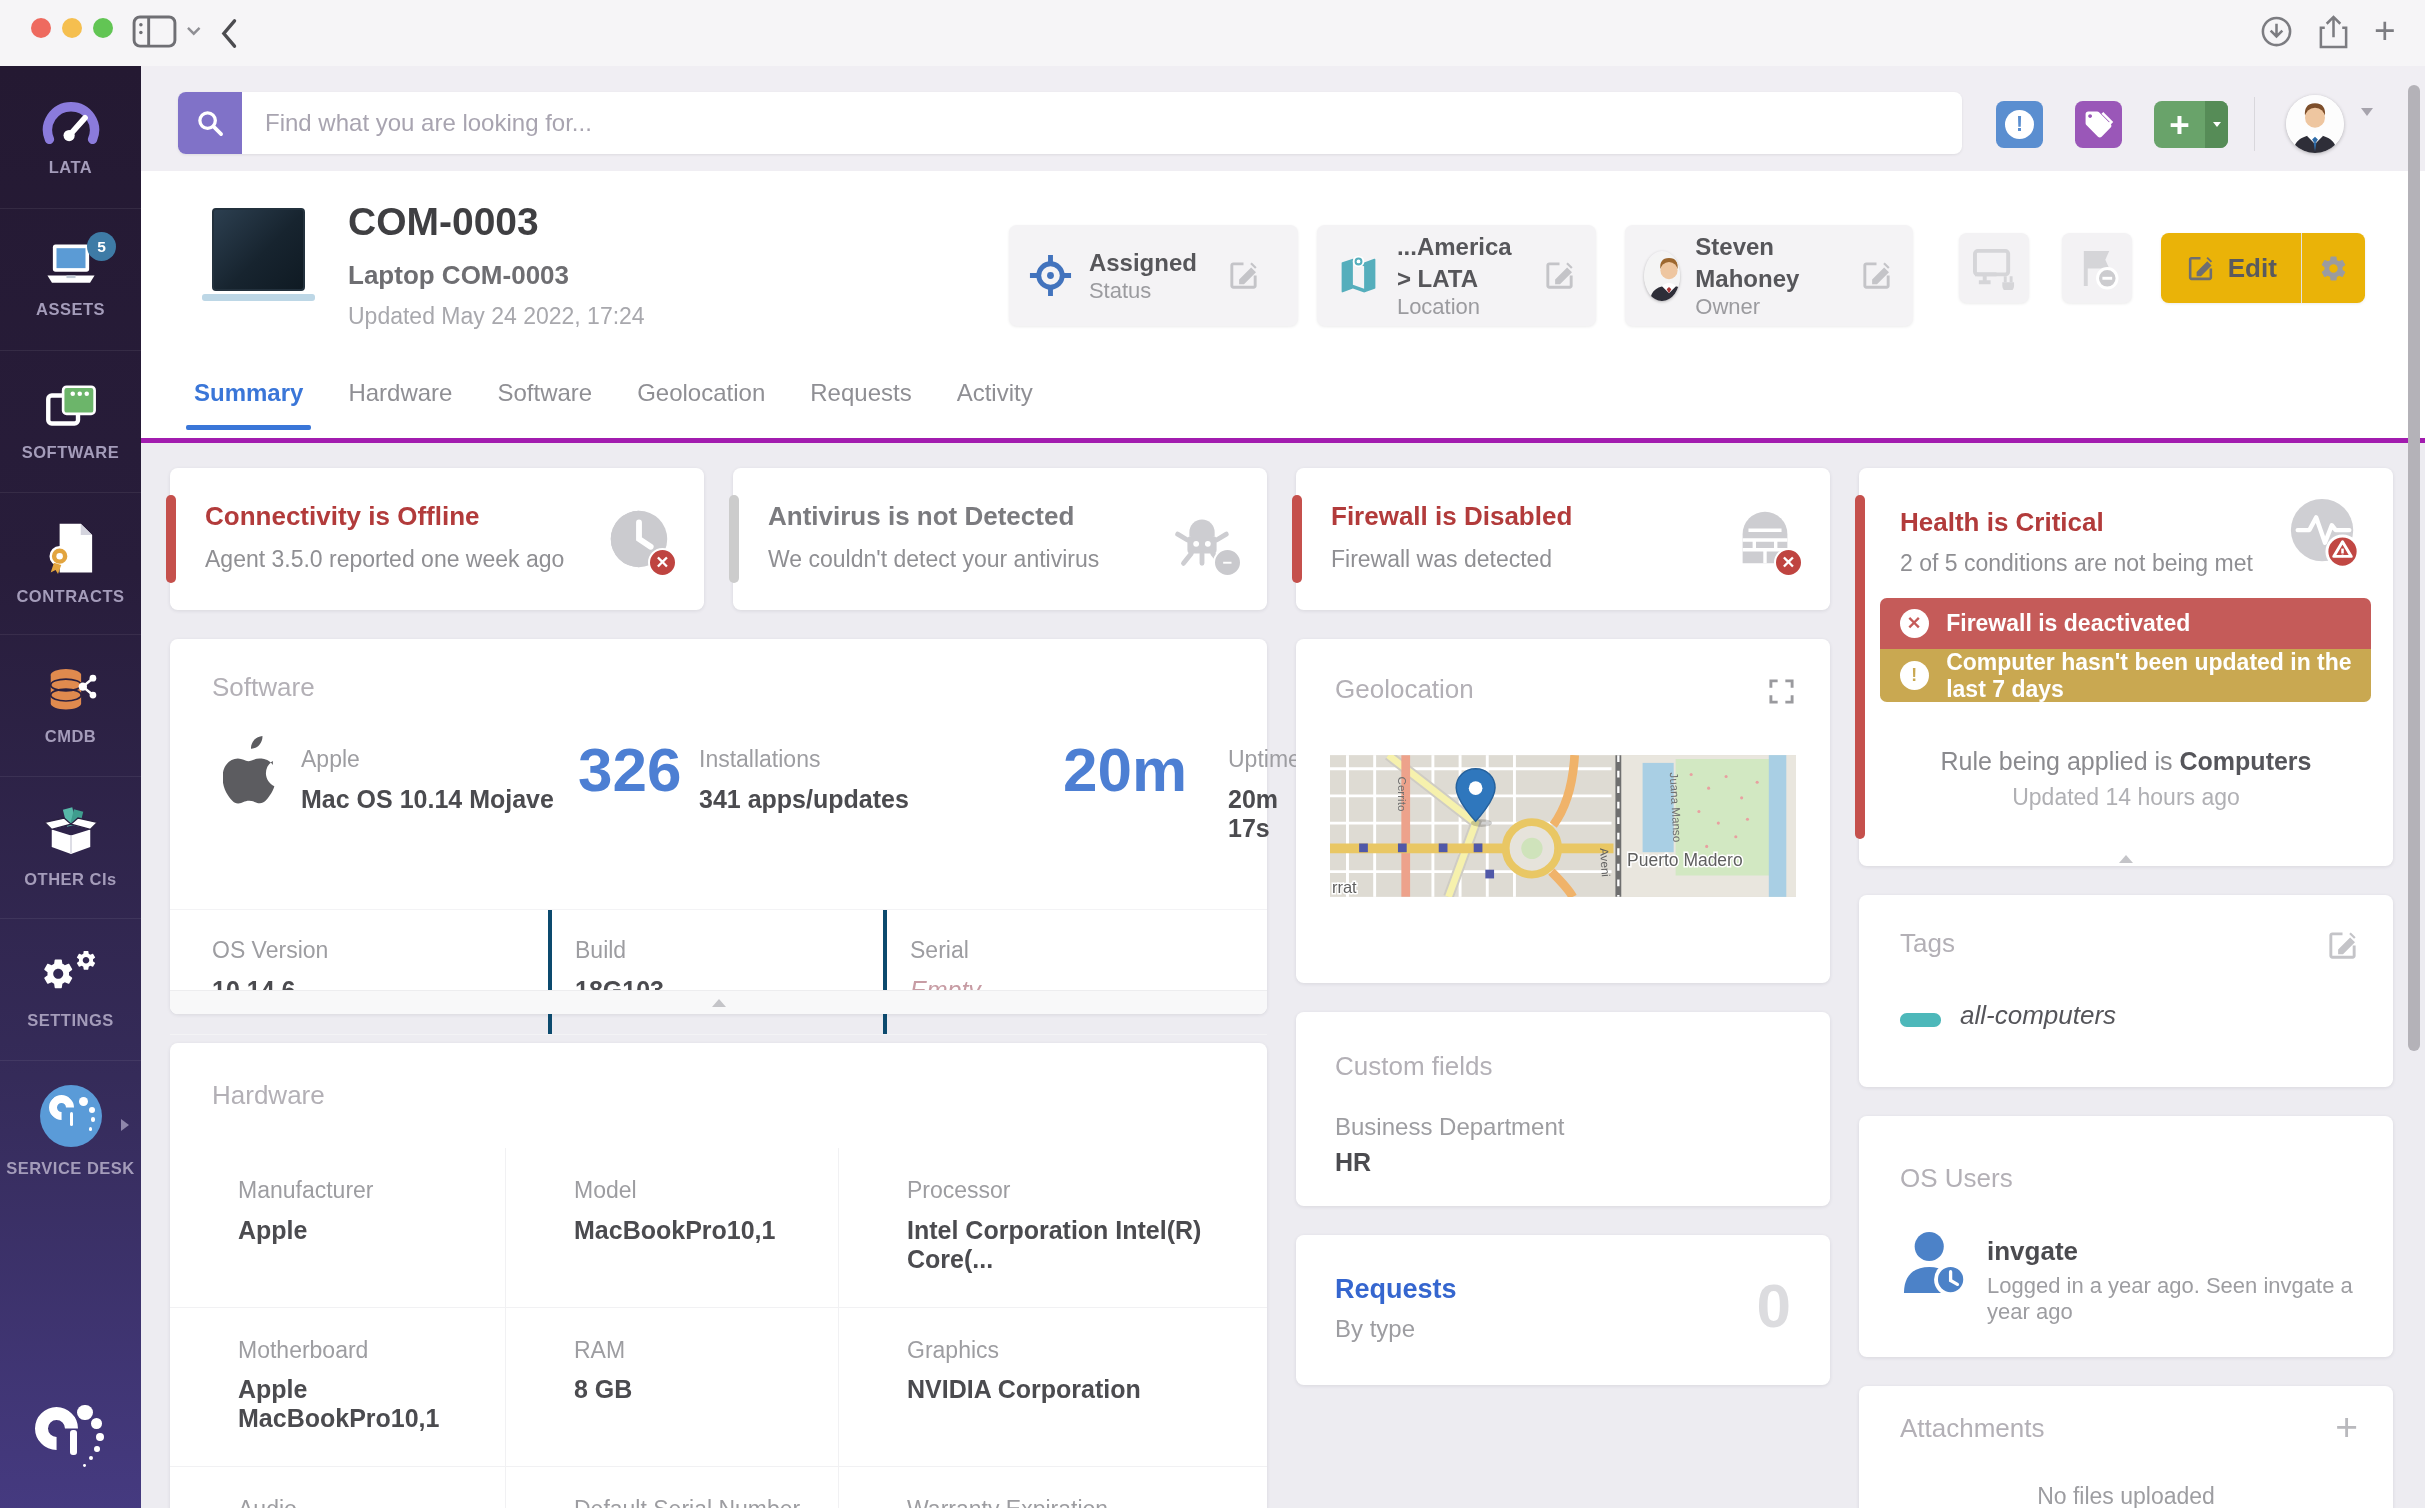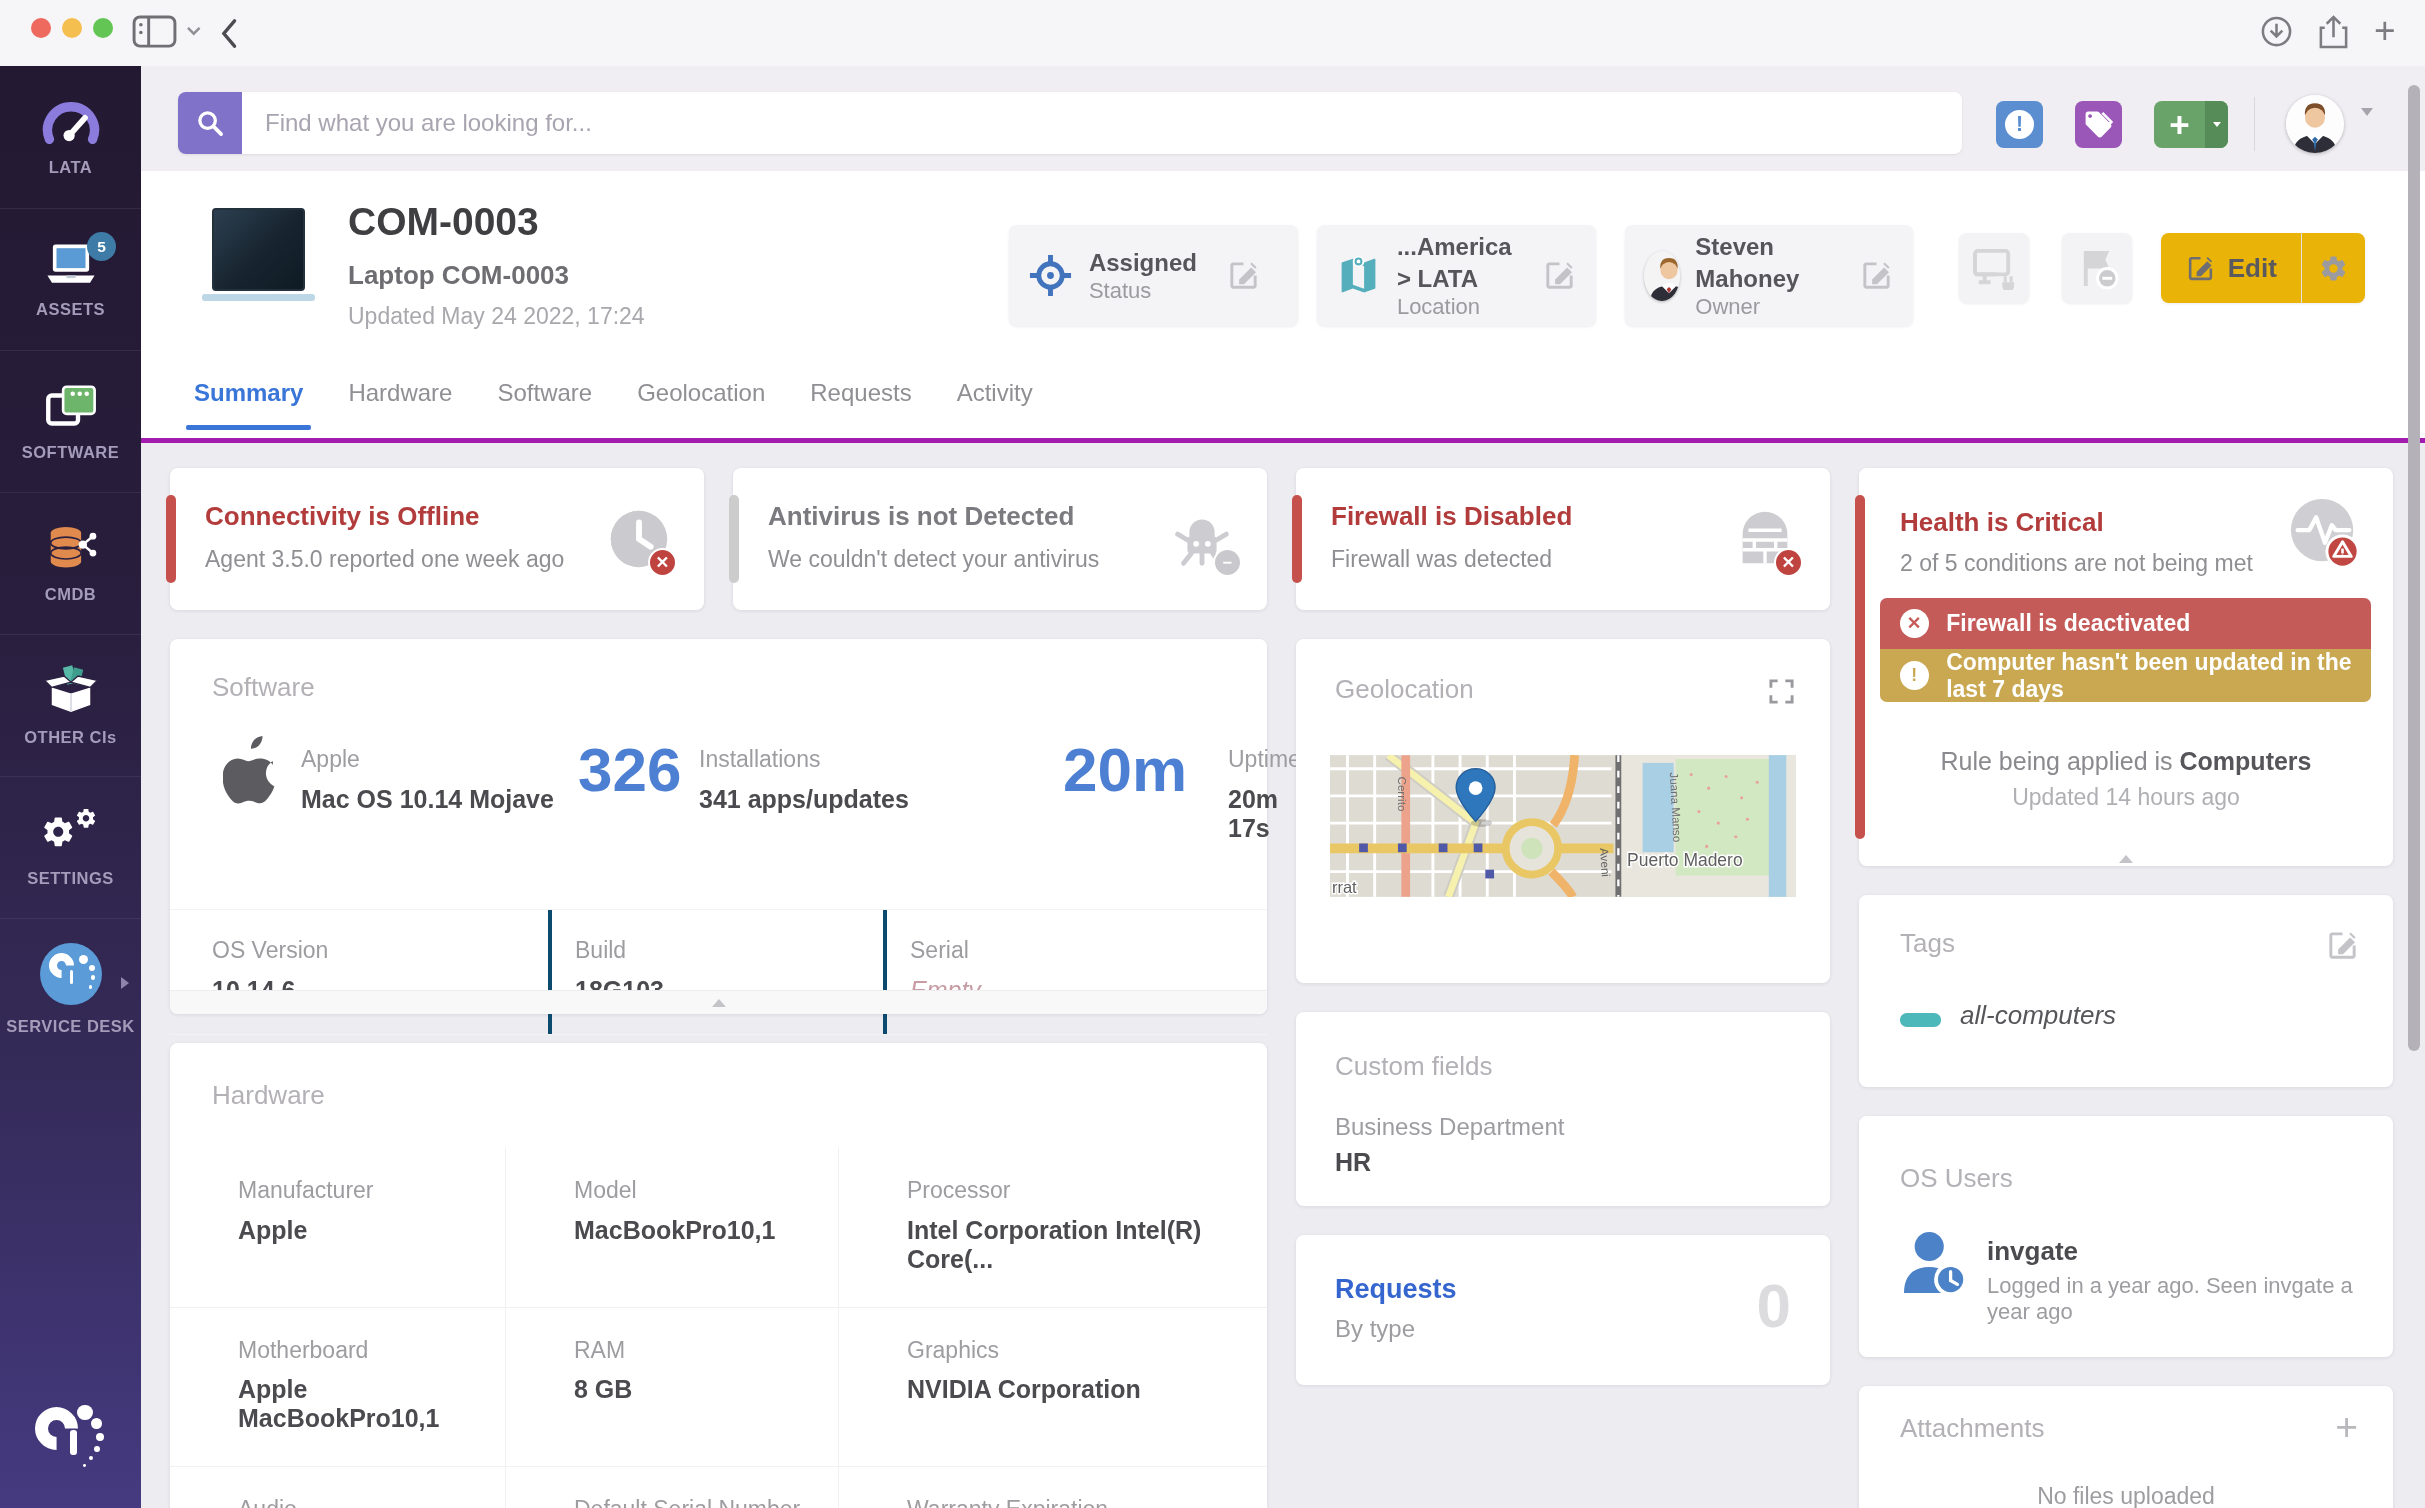--- a/index.html
+++ b/index.html
@@ -229,20 +229,32 @@
       <span>
         <svg width="56" height="50" viewBox="0 0 64 56">
             <rect x="6" y="16" width="34" height="32" rx="4" fill="none" stroke="#fff" stroke-width="5"></rect>
             <rect x="23" y="6" width="36" height="31" rx="4" fill="#6cb56a" stroke="#fff" stroke-width="3"></rect>
             <circle cx="34" cy="14" r="2.6" fill="#fff"></circle>
             <circle cx="42" cy="14" r="2.6" fill="#fff"></circle>
             <circle cx="50" cy="14" r="2.6" fill="#fff"></circle>
           </svg>
       </span>
       <span class="side-label">SOFTWARE</span>
+    </div>
+    <div class="side-item">
+      <span>
+        <svg width="52" height="54" viewBox="0 0 64 64">
+            <path d="M18 2 h26 l14 14 v46 H18 Z" fill="#fff"></path>
+            <path d="M44 2 l14 14 h-14 Z" fill="#d4d4de"></path>
+            <circle cx="18" cy="42" r="11" fill="#e2a43e" stroke="#fff" stroke-width="3"></circle>
+            <circle cx="18" cy="42" r="4" fill="#fff"></circle>
+            <path d="M11 50 l-4 12 6-3 3 5 4-11 Z" fill="#e2a43e"></path>
+          </svg>
+      </span>
+      <span class="side-label">CONTRACTS</span>
     </div>
     <div class="side-item">
       <span>
         <svg width="54" height="50" viewBox="0 0 64 56">
             <ellipse cx="26" cy="10" rx="18" ry="7" fill="#e08a4e"></ellipse>
             <path d="M8 10 v12 c0 4 8 7 18 7 s18 -3 18 -7 V10" fill="#e08a4e"></path>
             <path d="M8 22 v12 c0 4 8 7 18 7 s18 -3 18 -7 V22" fill="#e08a4e"></path>
             <path d="M8 34 v10 c0 4 8 7 18 7 s18 -3 18 -7 V34" fill="#e08a4e"></path>
             <ellipse cx="26" cy="22" rx="18" ry="7" fill="none" stroke="#2a2040" stroke-width="2"></ellipse>
             <ellipse cx="26" cy="34" rx="18" ry="7" fill="none" stroke="#2a2040" stroke-width="2"></ellipse>

